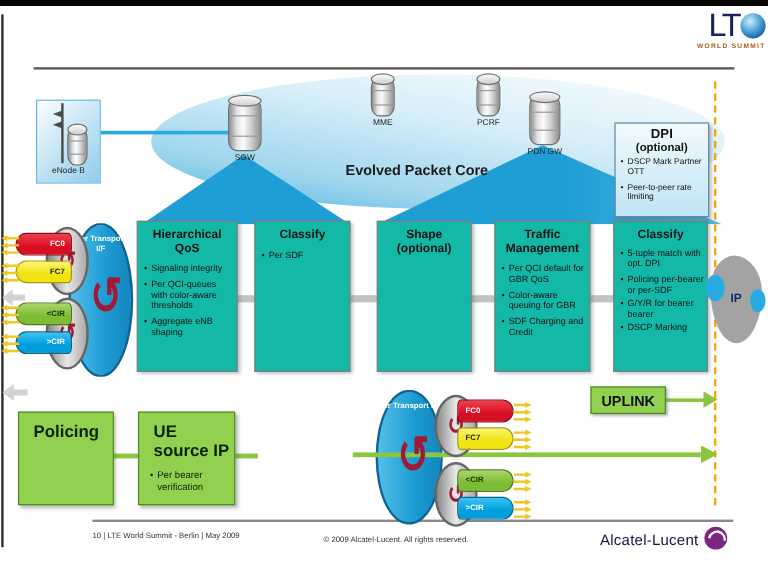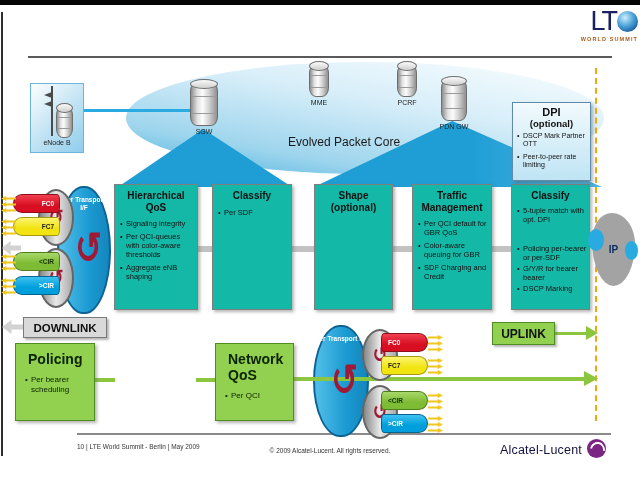--- a/index.html
+++ b/index.html
@@ -31,21 +31,21 @@
     background:linear-gradient(90deg,#1f9ed6 55%,#4fb4e0)}
 
   
   .cyl{z-index:3;border:1px solid #6e6e6e;border-radius:7px/9px;
     background:linear-gradient(90deg,#8f8f8f,#e3e3e3 25%,#fcfcfc 45%,#d0d0d0 70%,#909090)}
   .cyl::before{content:"";position:absolute;left:-1px;right:-1px;top:-4px;height:8px;
     border:1px solid #6e6e6e;border-radius:50%;background:linear-gradient(180deg,#fafafa,#cfcfcf)}
   .cyl::after{content:"";position:absolute;left:0;right:0;top:32%;height:36%;
     border-top:1px solid #9a9a9a;border-bottom:1px solid #9a9a9a}
   .nlabel{z-index:3;font-size:7px;color:#222;text-align:center}
-  .epc-label{left:288px;top:135px;font-size:12px;font-weight:normal;color:#1a1a1a;z-index:3}
+  .epc-label{left:288px;top:135px;font-size:12px;font-weight:bold;color:#1a1a1a;z-index:3}
 
   
   .enb{left:30px;top:83px;width:54px;height:70px;border:1px solid #69b6dd;z-index:2;
     background:linear-gradient(135deg,#fdfeff,#bfe2f3 55%,#8fcdec)}
   .mast{left:51px;top:86px;width:2px;height:50px;background:#4a4a4a;z-index:3}
   .flag{background:#4a4a4a;clip-path:polygon(100% 0,100% 100%,0 50%);z-index:3}
   .enb-line{left:84px;top:109px;width:108px;height:3px;background:#29abe2;z-index:2}
 
   
   .dpibox{left:512px;top:102px;width:79px;height:79px;z-index:5;border:1px solid #5f8aa8;
@@ -188,21 +188,21 @@
     <h3>Traffic Management</h3>
     <ul>
       <li>Per QCI default for GBR QoS</li>
       <li>Color-aware queuing for GBR</li>
       <li>SDF Charging and Credit</li>
     </ul>
   </div>
   <div class="abs gbox" style="left:511px;top:184px;width:79px;height:126px">
     <h3>Classify</h3>
     <ul style="margin-top:-2px">
-      <li style="margin-bottom:20px">5-tuple match with opt. DPI</li>
+      <li style="margin-bottom:4px">5-tuple match with opt. DPI</li>
       <li style="margin-bottom:2px">Policing per-bearer or per-SDF</li>
       <li style="margin-bottom:2px">G/Y/R for bearer bearer</li>
       <li style="margin-bottom:2px">DSCP Marking</li>
     </ul>
   </div>
 
   <div class="abs conn-g" style="left:198px;top:246px;width:14px;height:6px"></div>
   <div class="abs conn-g" style="left:292px;top:246px;width:22px;height:6px"></div>
   <div class="abs conn-g" style="left:393px;top:246px;width:19px;height:6px"></div>
   <div class="abs conn-g" style="left:492px;top:246px;width:19px;height:6px"></div>
@@ -245,32 +245,28 @@
       <i></i>
     </div>
   <div class="abs bundle l" style="left:1px;top:278px">
       <i></i>
       <i></i>
       <i></i>
     </div>
   <div class="abs arrL" style="left:2px;top:241px;width:19px;height:14px"></div>
 
   <div class="abs arrL" style="left:2px;top:320px;width:21px;height:14px"></div>
-  <div class="abs tag" style="left:23px;top:317px;width:84px;height:21px;font-size:11.5px">DOWNLINK</div>
 
   <div class="abs grnbox" style="left:15px;top:343px;width:80px;height:78px">
     <h3>Policing</h3>
-    <ul>
-      <li>Per bearer scheduling</li>
-    </ul>
-  </div>
-  <div class="abs grnbox" style="left:215px;top:343px;width:79px;height:78px">
-    <h3>Network QoS</h3>
-    <ul>
-      <li>Per QCI</li>
+  </div>
+  <div class="abs grnbox" style="left:115px;top:343px;width:81px;height:78px">
+    <h3>UE source IP</h3>
+    <ul>
+      <li>Per bearer verification</li>
     </ul>
   </div>
 
   <div class="abs conn-grn" style="left:95px;top:378px;width:20px;height:4px"></div>
   <div class="abs conn-grn" style="left:196px;top:378px;width:19px;height:4px"></div>
   <div class="abs grn-line" style="left:294px;top:377px;width:290px;height:4px"></div>
   <div class="abs headR" style="left:584px;top:371px;width:14px;height:15px"></div>
 
   <div class="abs bigcyl" style="left:313px;top:325px;width:56px;height:112px">
     <div class="tlabel">Per Transport I/F</div>

